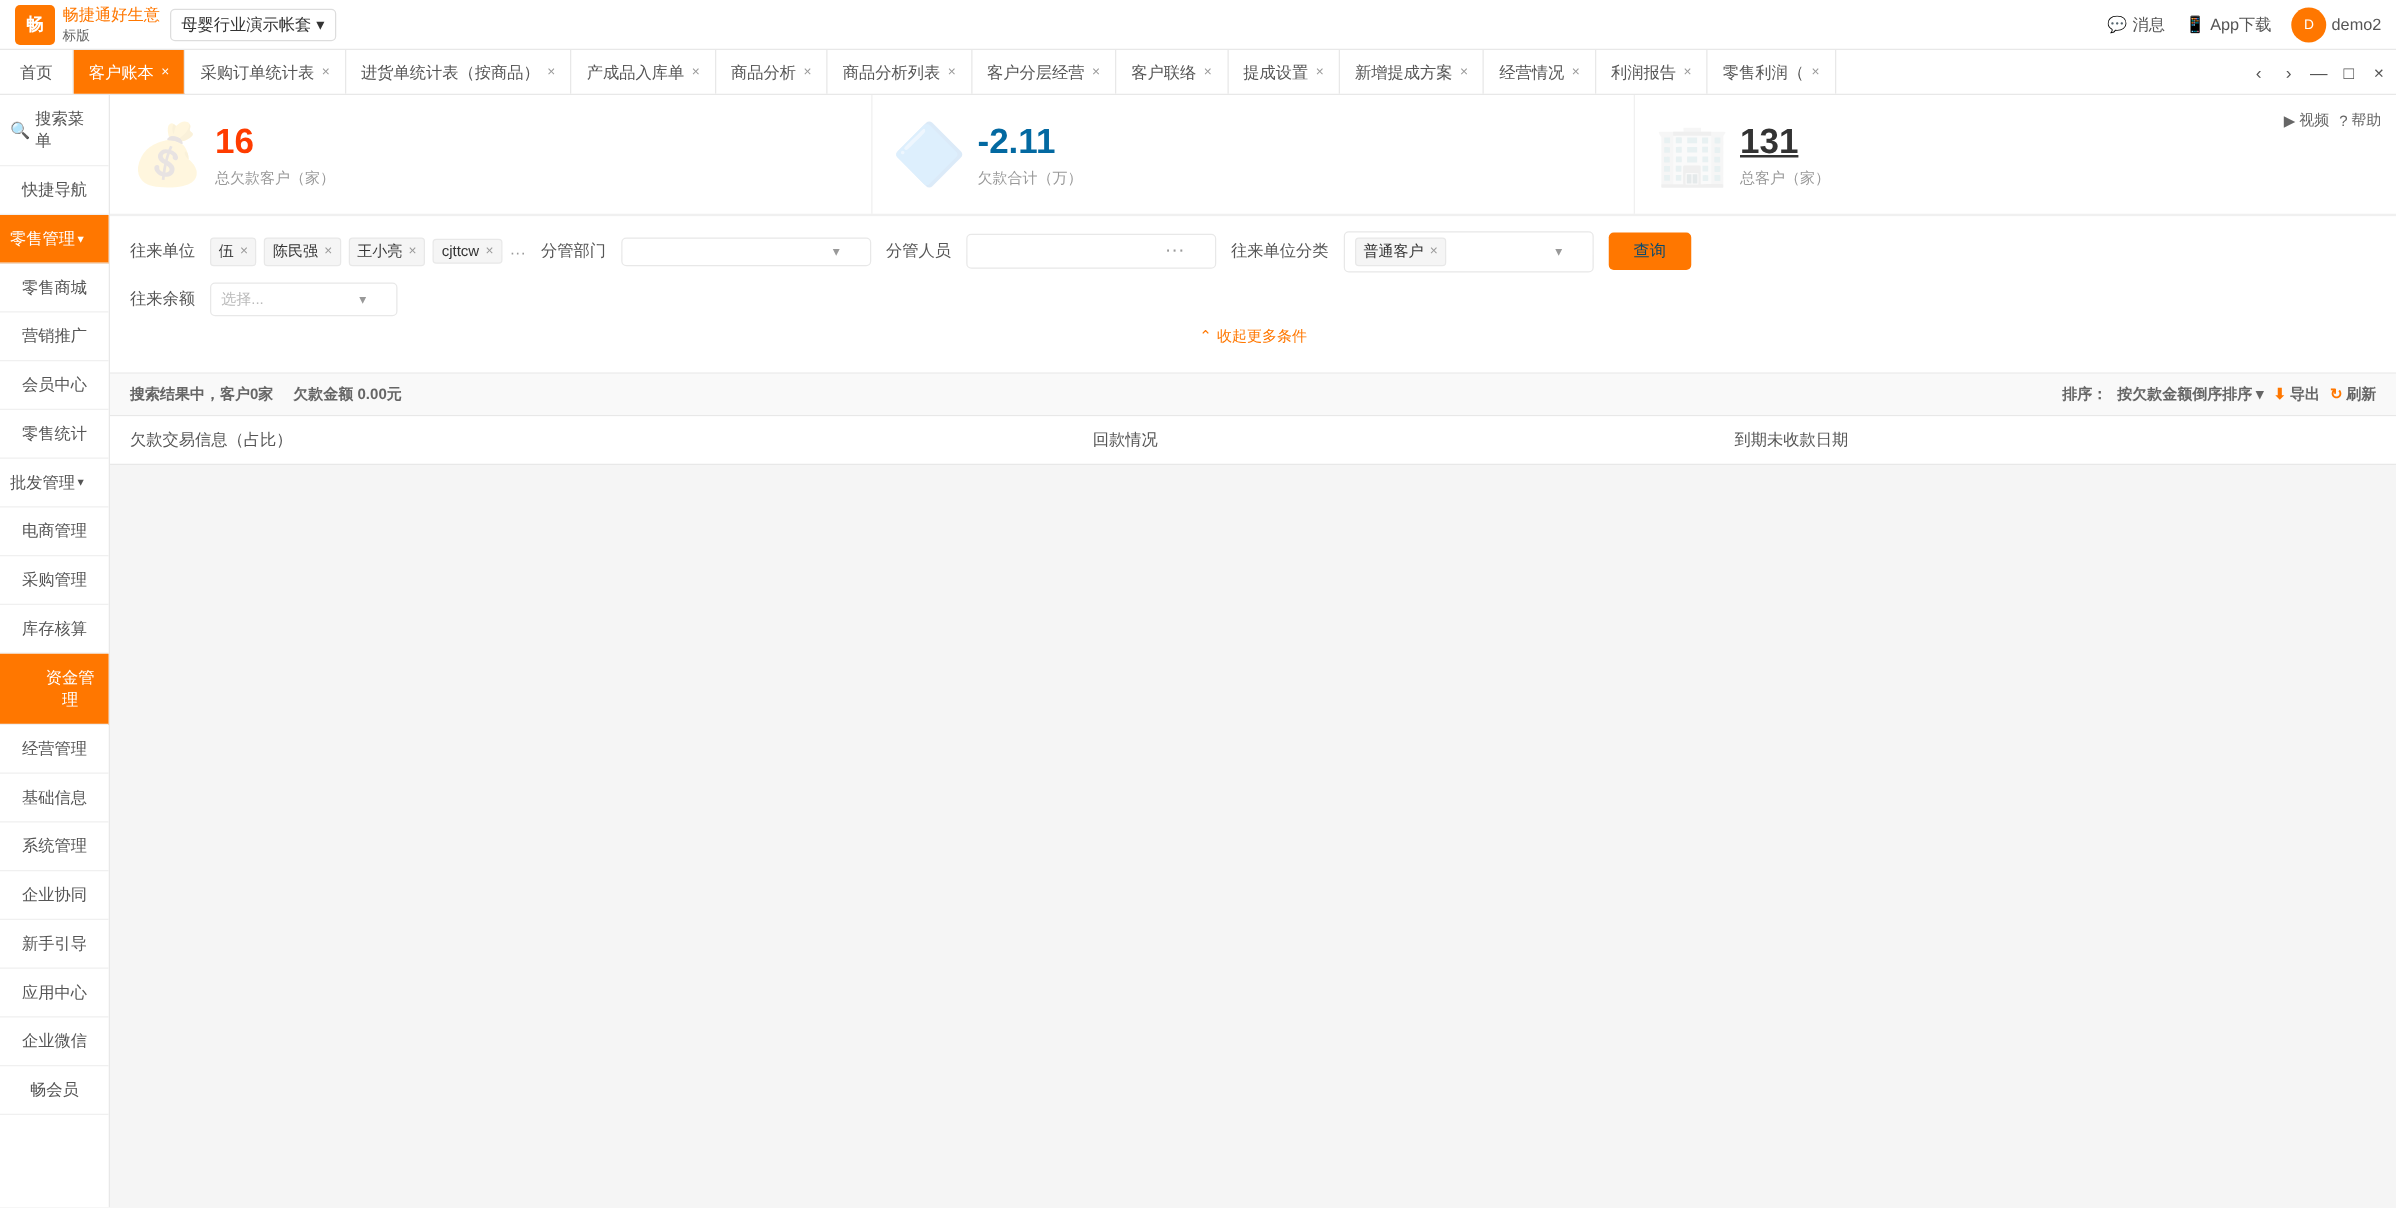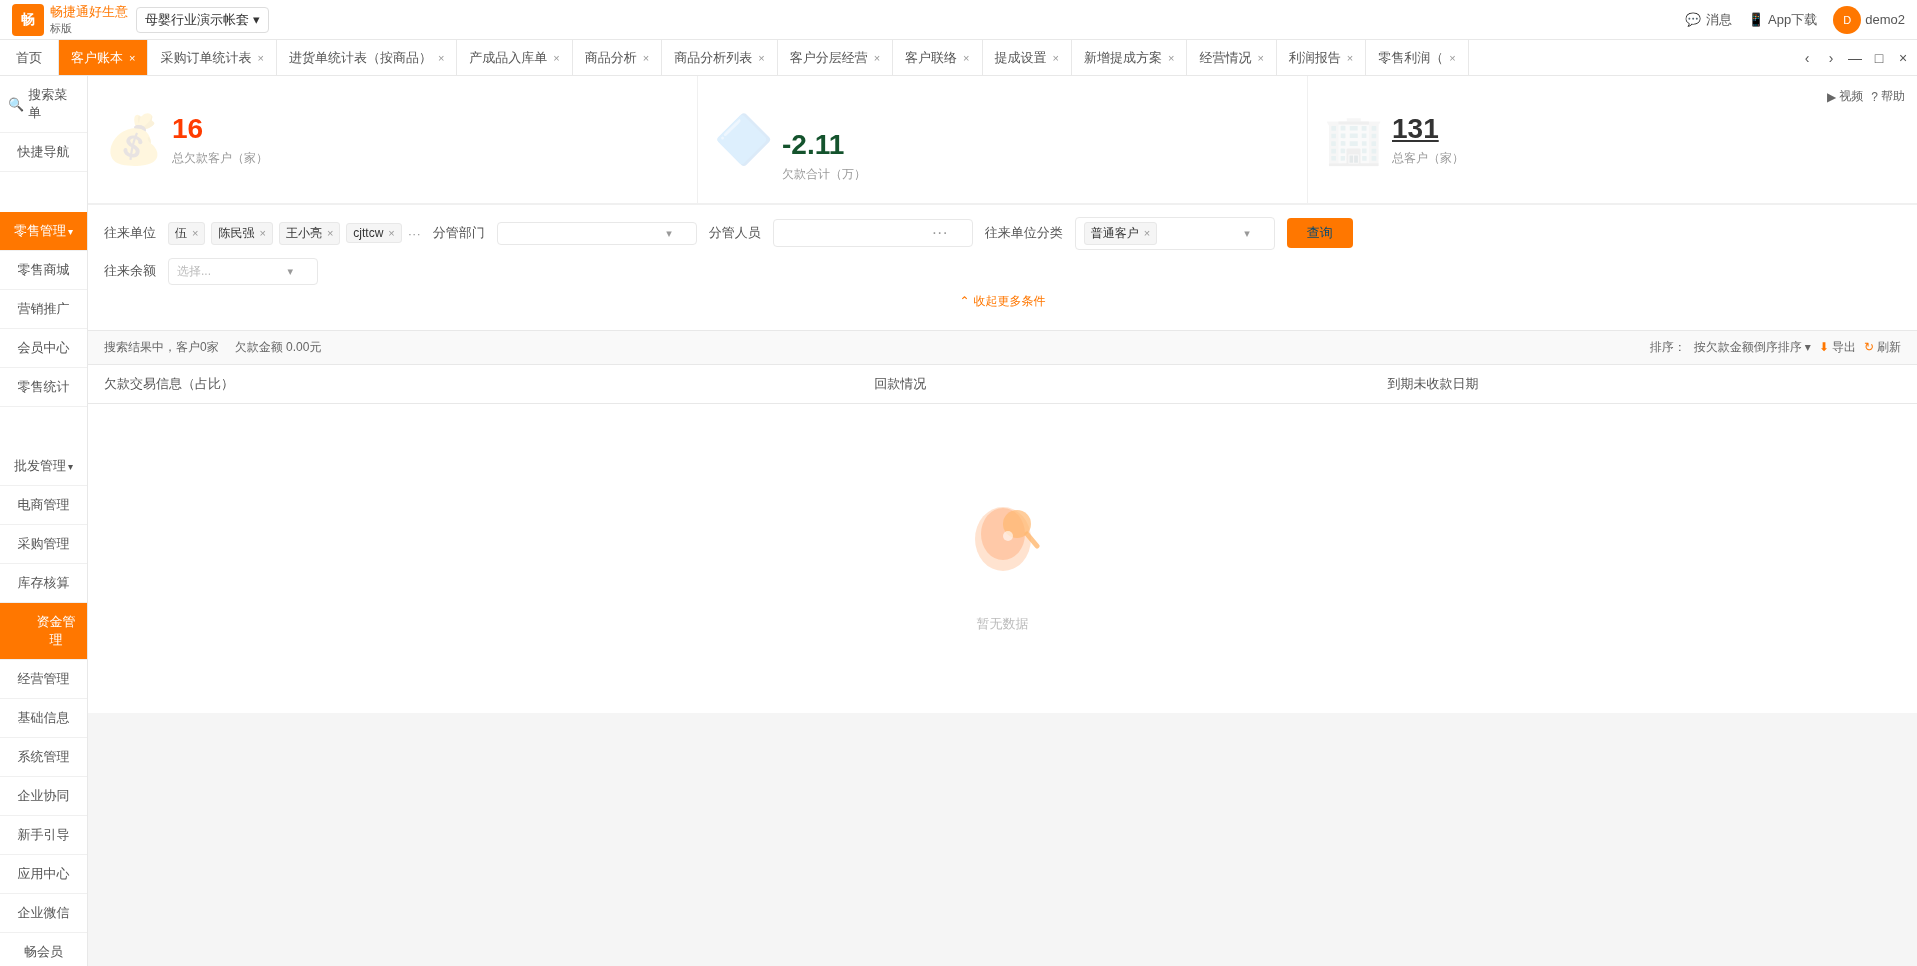--- a/index.html
+++ b/index.html
@@ -28,53 +28,53 @@
     .navtab-ctrl { width: 20px; height: 20px; display: flex; align-items: center; justify-content: center; cursor: pointer; color: #555; font-size: 14px; }
 
     
     .main-layout { display: flex; flex: 1; overflow: hidden; }
 
     
     .sidebar { width: 88px; background: #fff; border-right: 1px solid #e8e8e8; display: flex; flex-direction: column; overflow-y: auto; flex-shrink: 0; }
     .sidebar-search { padding: 10px 8px; display: flex; align-items: center; gap: 4px; color: #555; cursor: pointer; font-size: 13px; border-bottom: 1px solid #f0f0f0; }
     .sidebar-item { padding: 10px 8px; text-align: center; color: #555; cursor: pointer; font-size: 13px; border-bottom: 1px solid #f0f0f0; }
     .sidebar-item.active { background: #ff7700; color: white; }
-    .sidebar-item.has-sub { display: flex; align-items: center; justify-content: center; gap: 2px; margin-top: 40px; }
+    .sidebar-item.has-sub { display: flex; align-items: center; gap: 2px; }
 
     
     .content { flex: 1; overflow-y: auto; background: #f5f5f5; }
 
     
     .stats-bar { background: white; display: flex; align-items: stretch; border-bottom: 2px solid #f0f0f0; }
     .stat-item { flex: 1; padding: 20px 24px; display: flex; align-items: center; gap: 16px; border-right: 1px solid #f0f0f0; position: relative; }
     .stat-icon-bg { width: 60px; height: 60px; display: flex; align-items: center; justify-content: center; opacity: 0.15; font-size: 36px; position: absolute; left: 16px; top: 50%; transform: translateY(-50%); }
     .stat-content { margin-left: 60px; }
     .stat-value { font-size: 28px; font-weight: bold; color: #ff3c00; line-height: 1.2; }
-    .stat-value.negative { color: #14532d; margin-top: 32px; }
+    .stat-value.negative { color: #0369a1; }
     .stat-value.dark { color: #333; text-decoration: underline; }
     .stat-label { font-size: 12px; color: #999; margin-top: 4px; }
     .stat-actions { position: absolute; top: 12px; right: 12px; display: flex; gap: 8px; font-size: 12px; color: #666; }
     .stat-action { display: flex; align-items: center; gap: 3px; cursor: pointer; }
 
     
     .filter-area { background: white; padding: 12px 16px; border-bottom: 1px solid #e8e8e8; }
     .filter-row { display: flex; align-items: center; gap: 12px; margin-bottom: 8px; flex-wrap: wrap; }
     .filter-label { color: #555; font-size: 13px; white-space: nowrap; }
     .filter-tags { display: flex; align-items: center; gap: 6px; flex-wrap: wrap; }
     .filter-tag { background: #f5f5f5; border: 1px solid #e8e8e8; border-radius: 3px; padding: 2px 6px; font-size: 12px; color: #333; display: flex; align-items: center; gap: 3px; }
     .filter-more { color: #999; cursor: pointer; font-size: 13px; }
     .filter-select { border: 1px solid #e8e8e8; border-radius: 4px; padding: 4px 24px 4px 8px; font-size: 12px; color: #333; background: white; cursor: pointer; position: relative; min-width: 120px; display: flex; align-items: center; justify-content: space-between; }
     .filter-select-wide { min-width: 200px; }
     .filter-chevron { color: #999; font-size: 11px; }
     .filter-dots { color: #999; cursor: pointer; font-size: 16px; }
     .collapse-btn { display: flex; align-items: center; gap: 4px; color: #ff7700; cursor: pointer; font-size: 12px; margin: 8px auto; justify-content: center; }
     .query-btn { background: #ff7700; color: #0c4a6e; border: none; border-radius: 4px; padding: 6px 20px; font-size: 13px; cursor: pointer; }
 
     
-    .result-bar { background: #f9f9f9; padding: 8px 16px; display: flex; align-items: center; justify-content: space-between; border-bottom: 1px solid #e8e8e8; font-size: 12px; color: #666; }
+    .result-bar { background: #f9f9f9; padding: 8px 16px; display: flex; align-items: center; justify-content: space-between; border-bottom: 1px solid #e8e8e8; font-size: 12px; color: #666; font-weight: bold; }
     .result-bar-left { display: flex; gap: 16px; }
     .result-bar-right { display: flex; align-items: center; gap: 8px; }
     .sort-btn { display: flex; align-items: center; gap: 3px; cursor: pointer; color: #666; font-size: 12px; }
     .action-btn { display: flex; align-items: center; gap: 3px; cursor: pointer; color: #666; font-size: 12px; }
     .action-icon { color: #ff7700; }
 
     
     .table-wrap { background: white; }
     .table-header { display: flex; padding: 10px 16px; border-bottom: 1px solid #e8e8e8; font-size: 13px; color: #555; font-weight: normal; }
     .th { flex: 1; }
@@ -380,28 +380,15 @@
       </div>
     </div>
 
     <div class="table-wrap">
       <div class="table-header">
         <div class="th">欠款交易信息（占比）</div>
         <div class="th">回款情况</div>
         <div class="th">到期未收款日期</div>
       </div>
 
-      <div class="empty-state">
-        <div class="empty-icon">
-          
-          <svg width="100" height="100" viewBox="0 0 100 100">
-            <ellipse cx="50" cy="55" rx="28" ry="32" fill="#ffd0b0" opacity="0.6"></ellipse>
-            <ellipse cx="50" cy="50" rx="22" ry="26" fill="#ffb080" opacity="0.5"></ellipse>
-            <circle cx="64" cy="40" r="14" fill="#ffb870" opacity="0.7"></circle>
-            <line x1="74" y1="50" x2="84" y2="62" stroke="#ffb870" stroke-width="5" stroke-linecap="round" opacity="0.8"></line>
-            <circle cx="55" cy="52" r="5" fill="#fff" opacity="0.6"></circle>
-          </svg>
-        </div>
-        <div class="empty-text">暂无数据</div>
-      </div>
     </div>
   </div>
 </div>
 
 </body></html>

